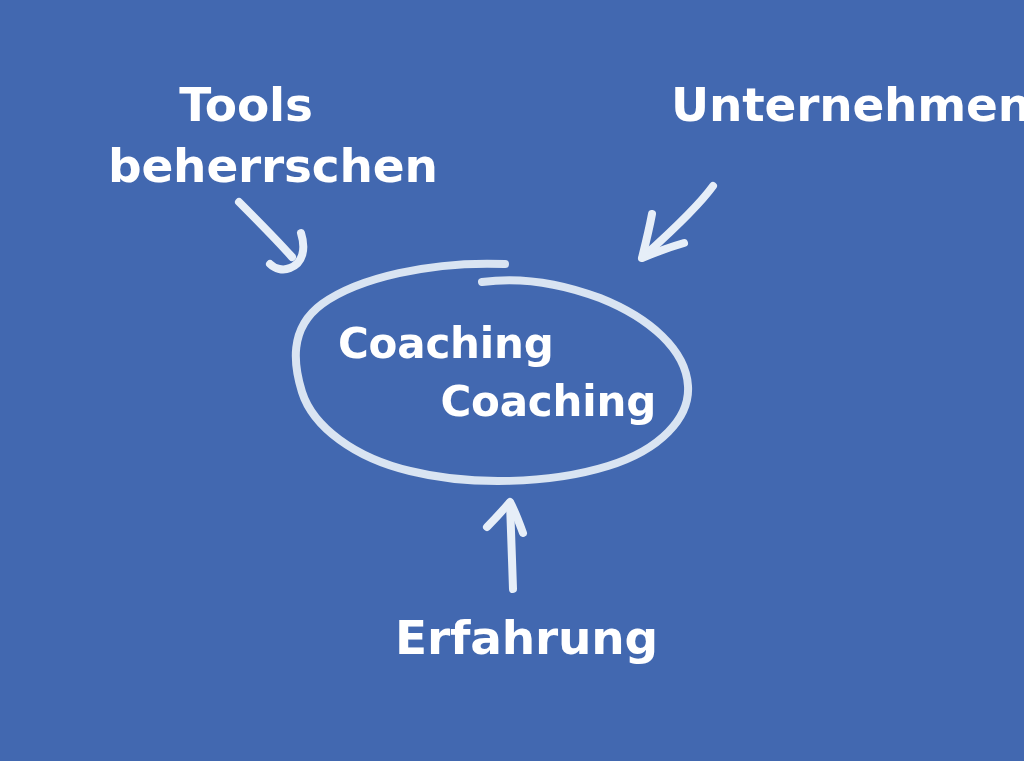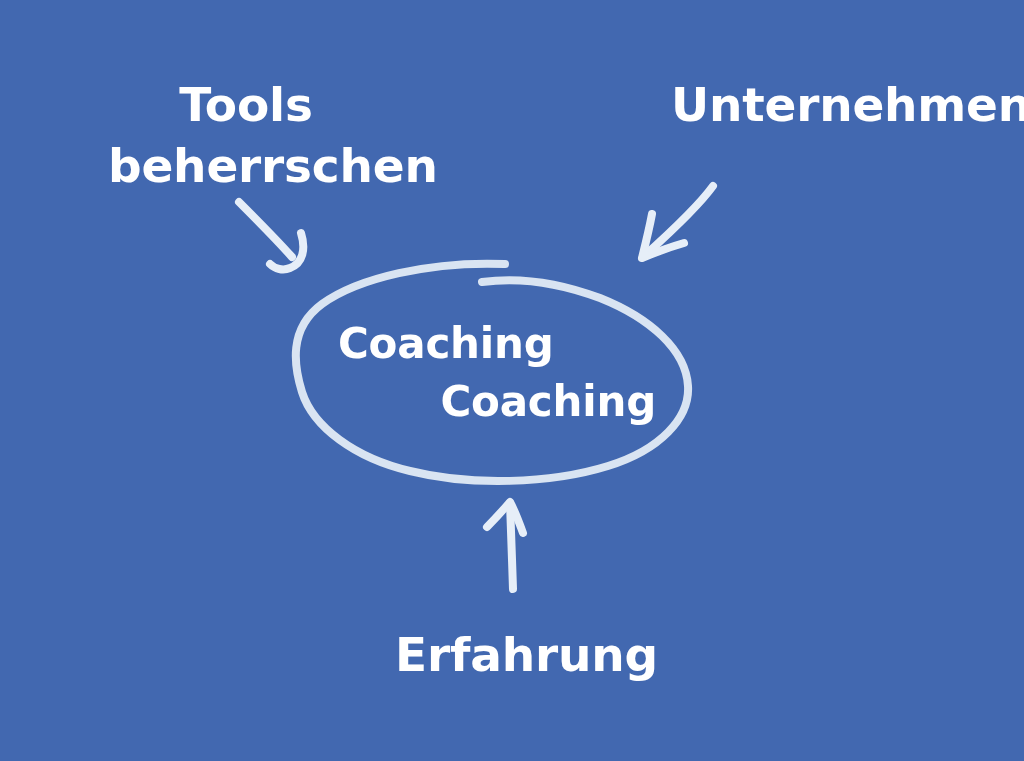--- a/index.html
+++ b/index.html
@@ -50,21 +50,21 @@
     left: 646px;
     top: 74px;
     width: 320px;
     text-align: center;
     font-size: 47px;
     margin-left: 25px;
   }
   
   #label-erfahrung {
     left: 395px;
-    top: 624px;
+    top: 607px;
     width: 232px;
     font-size: 47px;
   }
 
   
   #label-center {
     left: 330px;
     top: 315px;
     width: 330px;
     font-size: 42px;

